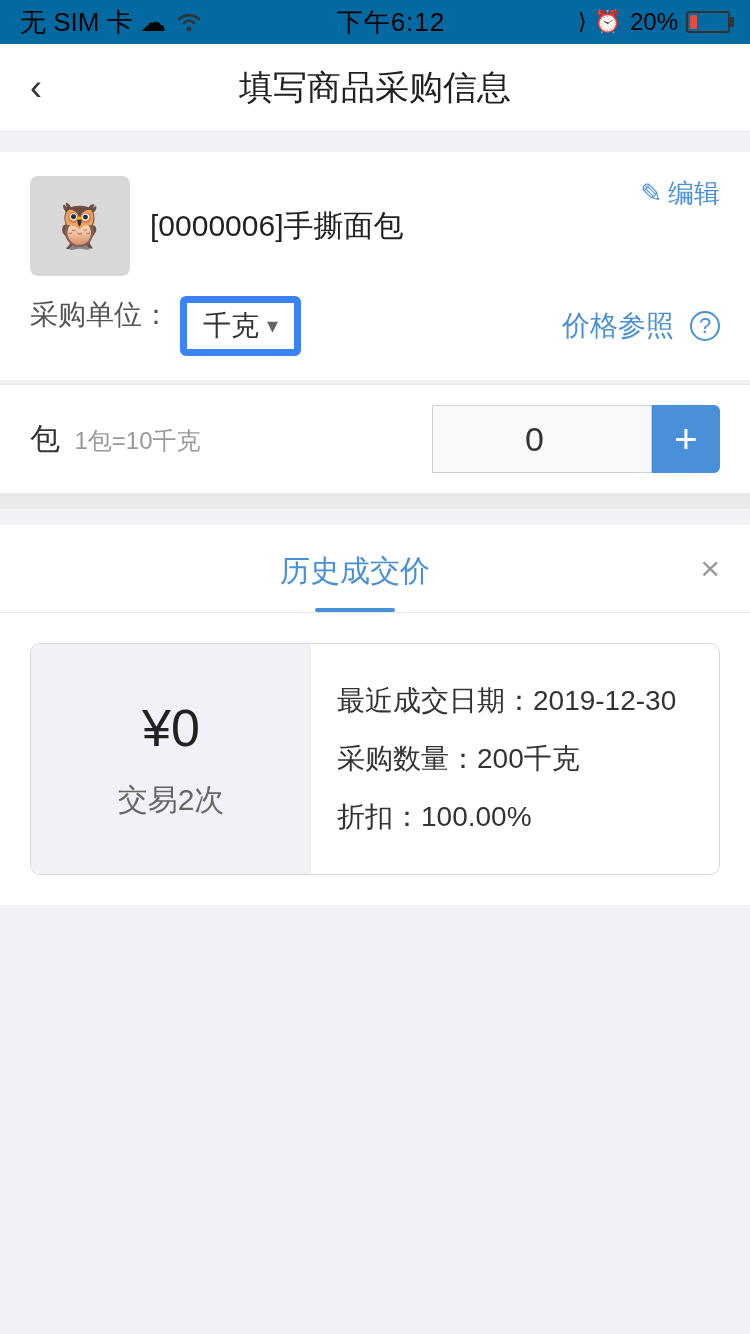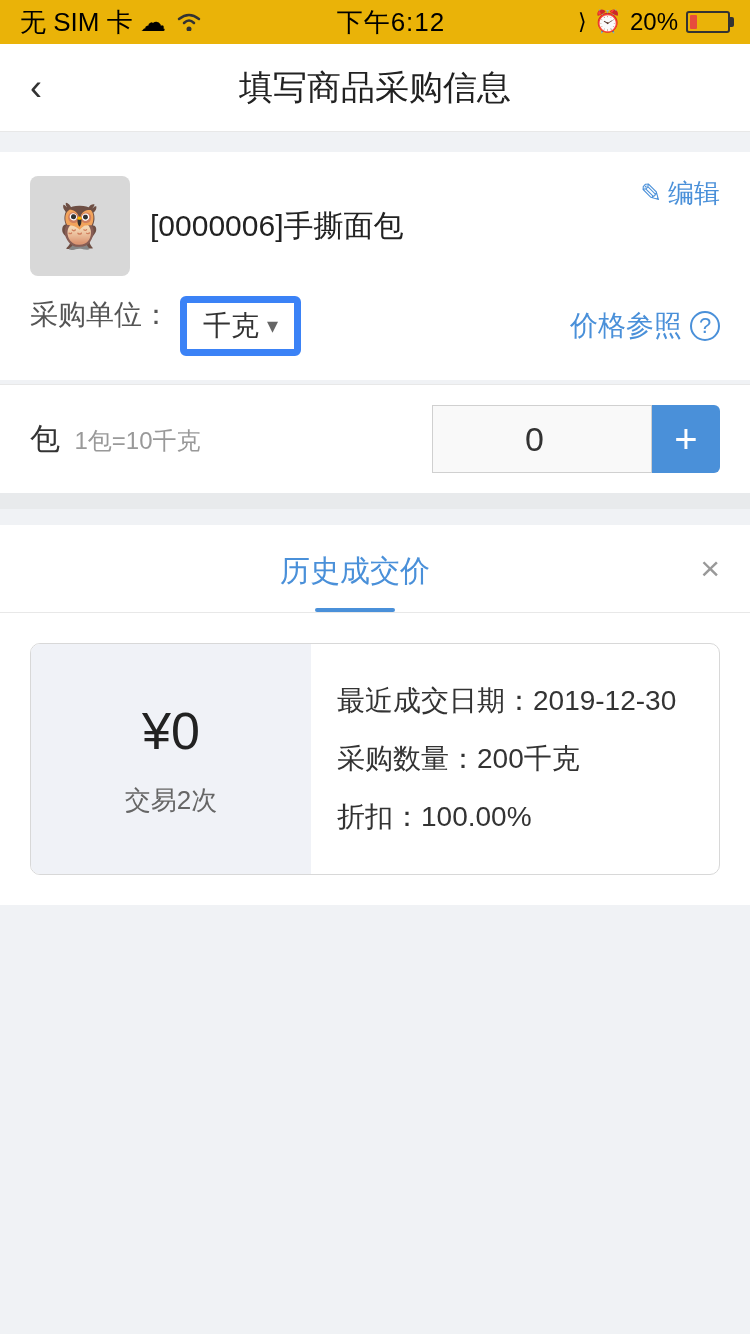--- a/index.html
+++ b/index.html
@@ -9,21 +9,21 @@
       min-height: 1334px;
       background: #f0f2f5;
       font-family: -apple-system, "PingFang SC", "Helvetica Neue", Arial, sans-serif;
       overflow-x: hidden;
     }
 
     
     .status-bar {
       width: 750px;
       height: 44px;
-      background: #eab308;
+      background: #0369a1;
       display: flex;
       align-items: center;
       justify-content: space-between;
       padding: 0 20px;
       font-size: 28px;
     }
     .status-left {
       display: flex;
       align-items: center;
       gap: 8px;
@@ -163,21 +163,21 @@
     }
     .unit-arrow {
       font-size: 22px;
       color: #666;
     }
     .price-ref {
       color: #4a90d9;
       font-size: 28px;
       display: flex;
       align-items: center;
-      gap: 8px;
+      gap: 16px;
       cursor: pointer;
     }
     .price-ref-icon {
       width: 30px;
       height: 30px;
       border: 2px solid #4a90d9;
       border-radius: 50%;
       display: inline-flex;
       align-items: center;
       justify-content: center;
@@ -304,21 +304,21 @@
       align-items: center;
       justify-content: center;
       padding: 40px 20px;
     }
     .history-price {
       font-size: 52px;
       color: #222;
       font-weight: 500;
     }
     .history-trade-count {
-      font-size: 26px;
+      font-size: 30px;
       color: #666;
       margin-top: 22px;
     }
     .history-right {
       flex: 1;
       padding: 36px 26px;
       display: flex;
       flex-direction: column;
       justify-content: center;
       gap: 16px;

